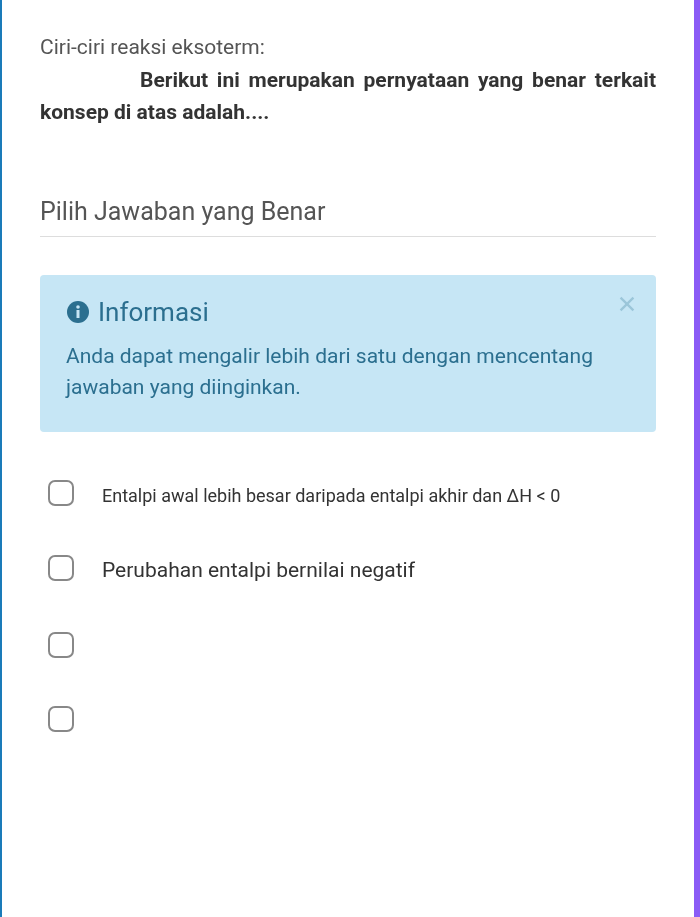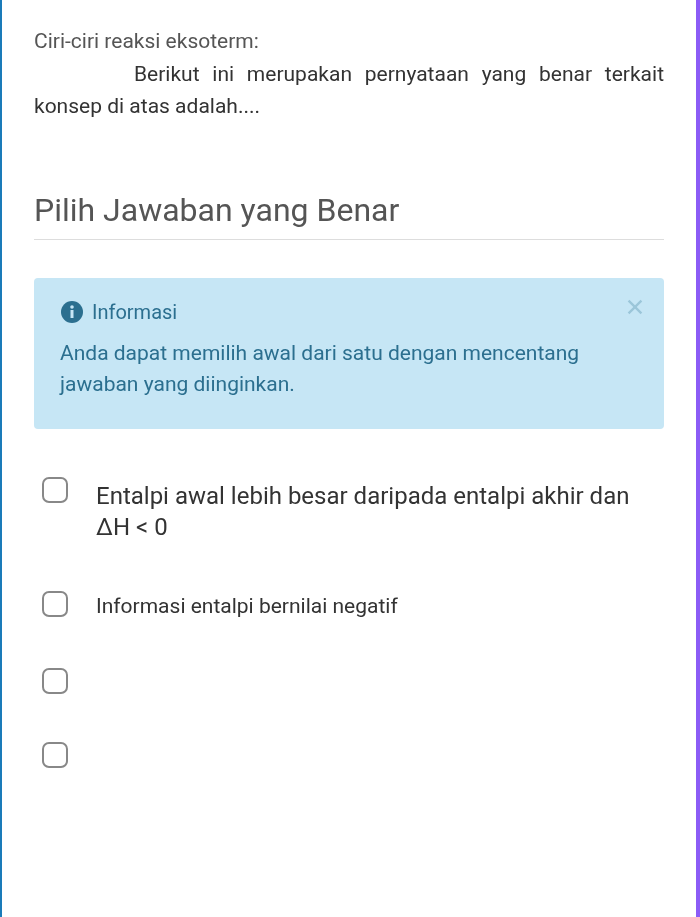--- a/index.html
+++ b/index.html
@@ -9,50 +9,50 @@
   }
   body {
     font-family: -apple-system, BlinkMacSystemFont, "Segoe UI", Roboto, "Helvetica Neue", Arial, sans-serif;
     background: #fff;
     width: 700px;
     height: 917px;
     overflow: hidden;
   }
   .page {
     border-left: 2px solid #1a7bb9;
-    border-right: 4px solid #8b5cf6;
+    border-right: 6px solid #8b5cf6;
     height: 100%;
-    padding: 0;
+    padding: 6px;
   }
   .content {
     padding: 25px 32px 0 32px;
   }
   .question-text {
     font-size: 21px;
     color: #555;
     line-height: 1.55;
     font-weight: 400;
     text-align: justify;
   }
   .question-text .line1 {
     display: block;
   }
   .question-text .para {
     display: block;
     text-align: justify;
   }
   .question-text .bold {
-    font-weight: 400;
+    font-weight: 700;
     color: #333;
   }
   .question-text .indent {
     text-indent: 100px;
   }
   .section-title {
-    font-size: 32px;
+    font-size: 25px;
     color: #555;
     font-weight: 400;
     margin-top: 68px;
     padding-bottom: 10px;
     border-bottom: 1px solid #ddd;
   }
   .info-box {
     background: #c6e6f5;
     border-radius: 4px;
     padding: 22px 26px 28px 26px;
@@ -71,21 +71,21 @@
     display: inline-flex;
     align-items: center;
     justify-content: center;
   }
   .info-icon svg {
     width: 24px;
     height: 24px;
     fill: #2b6f8f;
   }
   .info-title {
-    font-size: 20px;
+    font-size: 26px;
     font-weight: 400;
     color: #2b6f8f;
   }
   .info-text {
     font-size: 21px;
     color: #2b6f8f;
     margin-top: 14px;
     line-height: 1.5;
   }
   .close-icon {
@@ -116,21 +116,21 @@
     height: 26px;
     border: 2px solid #888;
     border-radius: 7px;
     flex-shrink: 0;
     margin-left: 8px;
     margin-top: 0px;
     cursor: pointer;
     background: #fff;
   }
   .option-text {
-    font-size: 24px;
+    font-size: 18px;
     color: #333;
     padding-top: 4px;
     line-height: 1.3;
   }
   .option-text.larger {
     font-size: 21px;
     padding-top: 2px;
   }
 </style>
 </head>
@@ -156,33 +156,33 @@
       <div class="info-title-row">
         <span class="info-icon">
           <svg viewBox="0 0 24 24">
               <circle cx="12" cy="12" r="11"></circle>
               <rect x="10.5" y="10" width="3" height="8" fill="#c6e6f5"></rect>
               <circle cx="12" cy="7" r="1.8" fill="#c6e6f5"></circle>
             </svg>
         </span>
         <span class="info-title">Informasi</span>
       </div>
-      <div class="info-text">Anda dapat memilih awal dari satu dengan mencentang jawaban yang diinginkan.</div>
+      <div class="info-text">Anda dapat mengalir lebih dari satu dengan mencentang jawaban yang diinginkan.</div>
     </div>
 
     <div class="options">
 
       <div class="option">
         <div class="checkbox"></div>
         <div class="option-text">Entalpi awal lebih besar daripada entalpi akhir dan ΔH &lt; 0</div>
       </div>
 
       <div class="option">
         <div class="checkbox"></div>
-        <div class="option-text larger">Informasi entalpi bernilai negatif</div>
+        <div class="option-text larger">Perubahan entalpi bernilai negatif</div>
       </div>
 
 
       <div class="option">
         <div class="checkbox"></div>
       </div>
 
       <div class="option">
         <div class="checkbox"></div>
       </div>

